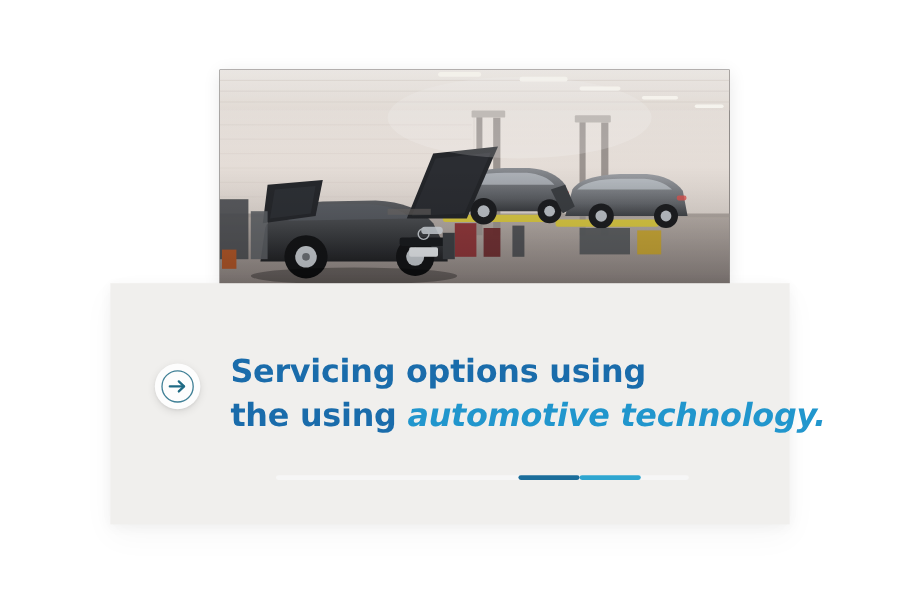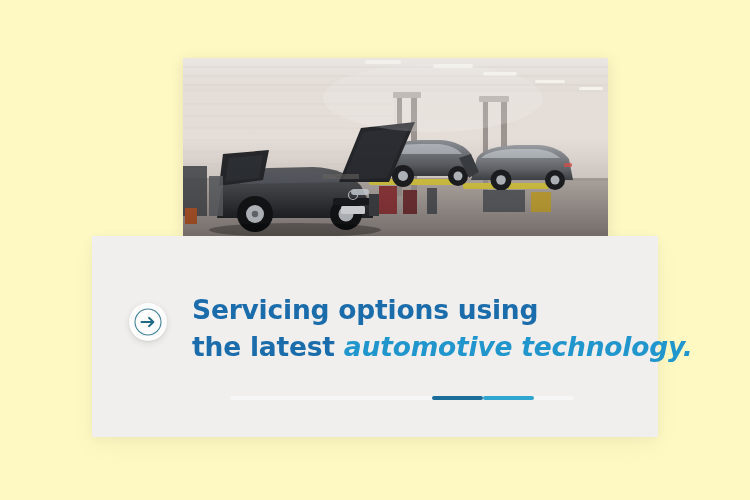--- a/index.html
+++ b/index.html
@@ -13,21 +13,21 @@
     overflow: hidden;
     background: #e8e8e8;
     font-family: "Liberation Sans", sans-serif;
     -webkit-font-smoothing: antialiased;
   }
 
   .stage {
     position: relative;
     width: 750px;
     height: 500px;
-    background: #fef9c3;
+    background: #ffffff;
   }
 
   
   .promo-card {
     position: absolute;
     left: 92px;
     top: 236px;
     width: 566px;
     height: 201px;
     background: #f0efed;
@@ -290,21 +290,21 @@
     <div class="arrow-button">
       <svg width="30" height="30" viewBox="0 0 30 30">
         <circle cx="15" cy="15" r="13" fill="none" stroke="#1f6a84" stroke-width="1.1" opacity="0.85"></circle>
         <line x1="8.5" y1="15" x2="20" y2="15" stroke="#1f6a84" stroke-width="1.9" stroke-linecap="round"></line>
         <polyline points="16,10.8 20.4,15 16,19.2" fill="none" stroke="#1f6a84" stroke-width="1.9" stroke-linecap="round" stroke-linejoin="round"></polyline>
       </svg>
     </div>
 
     <h2 class="headline">
       <span>Servicing options using</span><br>
-      <span>the latest </span><span class="accent">automotive technology.</span>
+      <span>the using </span><span class="accent">automotive technology.</span>
     </h2>
   </div>
 
   <div class="progress-wrap">
     <div class="progress-track"></div>
     <div class="progress-seg seg-dark"></div>
     <div class="progress-seg seg-light"></div>
   </div>
 
 </div>

